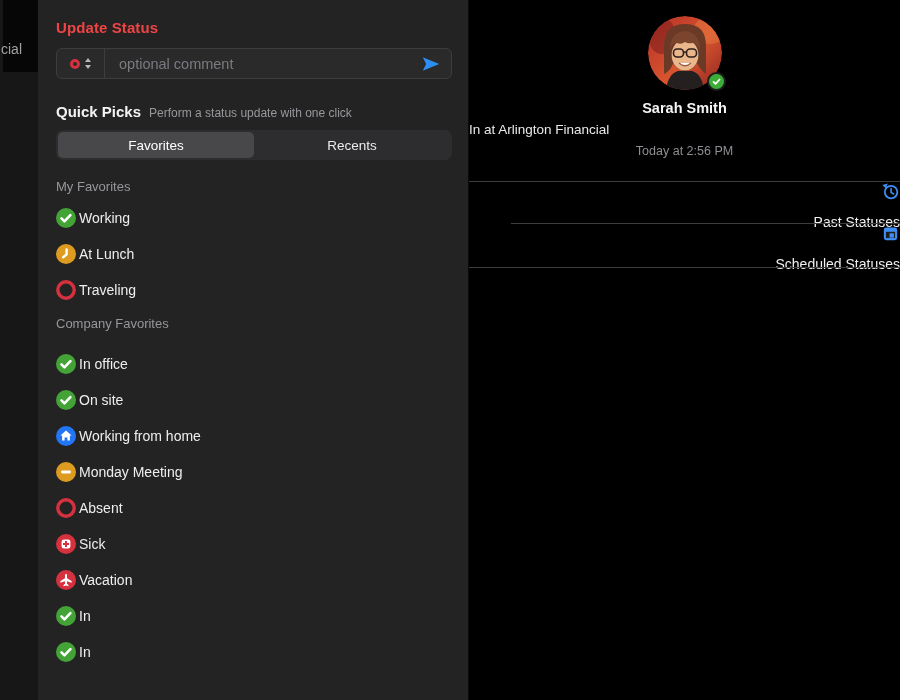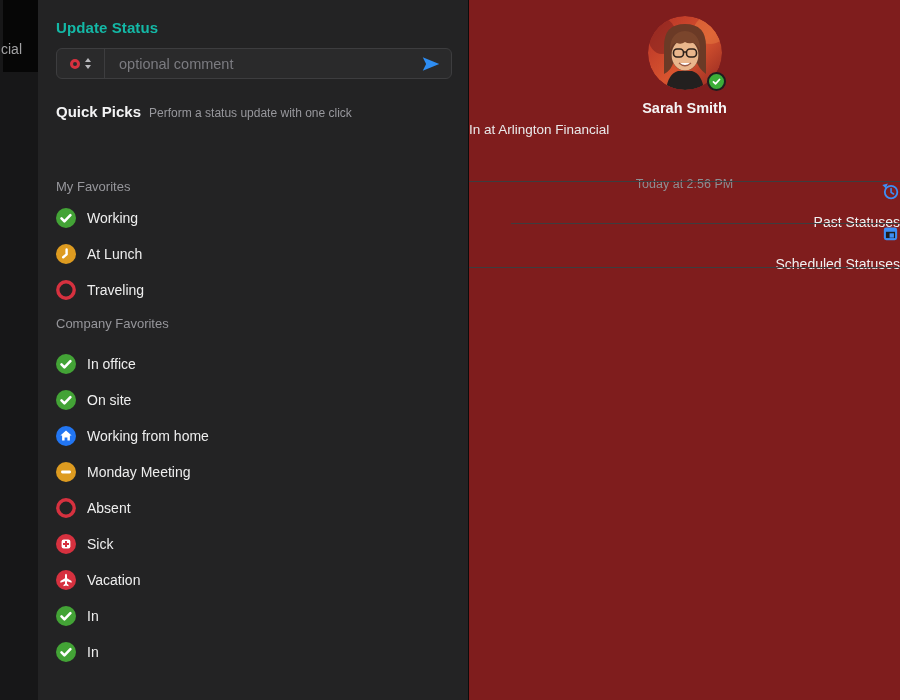--- a/index.html
+++ b/index.html
@@ -8,24 +8,24 @@
   .stage { position:absolute; left:0; top:0; width:900px; height:700px; }
 
   
   .bg-strip { position:absolute; left:0; top:0; width:38px; height:700px; background:#171718; }
   .bg-black-box { position:absolute; left:3px; top:0; width:35px; height:72px; background:#060606; overflow:hidden; }
   .bg-clipped-text { position:absolute; left:1px; top:41px; color:#a2a2a4; font-size:14px; }
 
   
   .left-panel { position:absolute; left:38px; top:0; width:430px; height:700px; background:#232324; }
   .v-divider  { position:absolute; left:468px; top:0; width:1px; height:700px; background:#0c0c0c; }
-  .right-panel{ position:absolute; left:469px; top:0; width:431px; height:700px; background:#7f1d1d; }
-
-  
-  .section-title { position:absolute; left:18px; color:#14b8a6; font-size:15px; font-weight:700; letter-spacing:.1px; }
+  .right-panel{ position:absolute; left:469px; top:0; width:431px; height:700px; background:#000000; }
+
+  
+  .section-title { position:absolute; left:18px; color:#ef4444; font-size:15px; font-weight:700; letter-spacing:.1px; }
   .update-title { top:19px; }
 
   .composer { position:absolute; left:18px; top:48px; width:396px; height:31px;
               background:#2a2a2b; border:1px solid #3d3d3f; border-radius:6px;
               display:flex; align-items:center; overflow:hidden; }
   .status-selector { width:47px; height:100%; display:flex; align-items:center; justify-content:center; gap:5px; cursor:default; }
   .ring-sm { width:10px; height:10px; border:3.5px solid #d6313f; border-radius:50%; }
   .stepper { display:flex; flex-direction:column; gap:3px; }
   .tri-up   { width:0; height:0; border-left:3.5px solid transparent; border-right:3.5px solid transparent; border-bottom:4.5px solid #b8b8bc; }
   .tri-down { width:0; height:0; border-left:3.5px solid transparent; border-right:3.5px solid transparent; border-top:4.5px solid #b8b8bc; }
@@ -45,33 +45,33 @@
              font-size:13.5px; color:#ebebed; border-radius:5px; cursor:pointer; }
   .segment.selected { background:#48484b; color:#ffffff; font-weight:400; }
 
   .list-heading { position:absolute; left:18px; color:#96969b; font-size:13px; }
   .heading-my { top:179px;text-align:right; }
   .heading-company { top:316px; }
 
   .fav-list { position:absolute; left:0; width:430px; }
   .list-my { top:200px; }
   .list-company { top:346px; }
-  .fav-row { height:36px; display:flex; align-items:center; padding-left:18px; gap:11px; cursor:pointer; }
+  .fav-row { height:36px; display:flex; align-items:center; padding-left:18px; gap:3px; cursor:pointer; }
   .fav-row .label { color:#eeeeee; font-size:14px; }
   .status-icon { width:20px; height:20px; flex:0 0 20px; }
 
   
   .avatar-wrap { position:absolute; left:179px; top:16px; width:74px; height:74px; }
   .avatar { width:74px; height:74px; border-radius:50%; overflow:hidden; display:block; }
   .badge { position:absolute; right:-4px; bottom:-1px; width:19px; height:19px; border-radius:50%;
            background:#3cae38; border:2.5px solid #1e1e1f; display:flex; align-items:center; justify-content:center; }
   .profile-name { position:absolute; left:0; top:100px; width:431px; text-align:center;
                   color:#f5f5f6; font-size:14.5px; font-weight:700; }
   .profile-status { position:absolute; left:0; top:122px; width:431px; text-align:left; color:#e9e9ea; font-size:13.5px; }
-  .profile-time { position:absolute; left:0; top:144px; width:431px; text-align:center; color:#8e8e93; font-size:12.5px;margin-top:33px; }
+  .profile-time { position:absolute; left:0; top:144px; width:431px; text-align:center; color:#8e8e93; font-size:12.5px; }
 
   .h-div { position:absolute; height:1px; background:#3d3d3f; }
   .hd-1 { left:0; top:181px; width:431px; }
   .hd-2 { left:42px; top:223px; width:389px; }
   .hd-3 { left:0; top:267px; width:431px; }
 
   .panel-row { position:absolute; left:0; width:431px; display:flex; align-items:flex-end;
                gap:13px; padding-left:13px; cursor:pointer;flex-direction:column; }
   .row-past { top:182px; height:41px; }
   .row-sched{ top:224px; height:43px; }
@@ -107,20 +107,24 @@
           <polygon points="1,1 23,10 1,19 5.5,10" fill="#2e8df2"></polygon>
         </svg>
       </button>
     </div>
 
     <div class="quick-picks-head">
       <span class="qp-title">Quick Picks</span>
       <span class="qp-sub">Perform a status update with one click</span>
     </div>
 
+    <div class="segmented">
+      <div class="segment selected">Favorites</div>
+      <div class="segment">Recents</div>
+    </div>
 
     <div class="list-heading heading-my">My Favorites</div>
 
     <div class="fav-list list-my">
       <div class="fav-row">
         <svg class="status-icon" viewBox="0 0 20 20">
           <circle cx="10" cy="10" r="10" fill="#43a336"></circle>
           <path d="M5.5 10.4 L8.4 13.3 L14.4 7.1" stroke="#fff" stroke-width="2.6" fill="none" stroke-linecap="round" stroke-linejoin="round"></path>
         </svg>
         <span class="label">Working</span>

